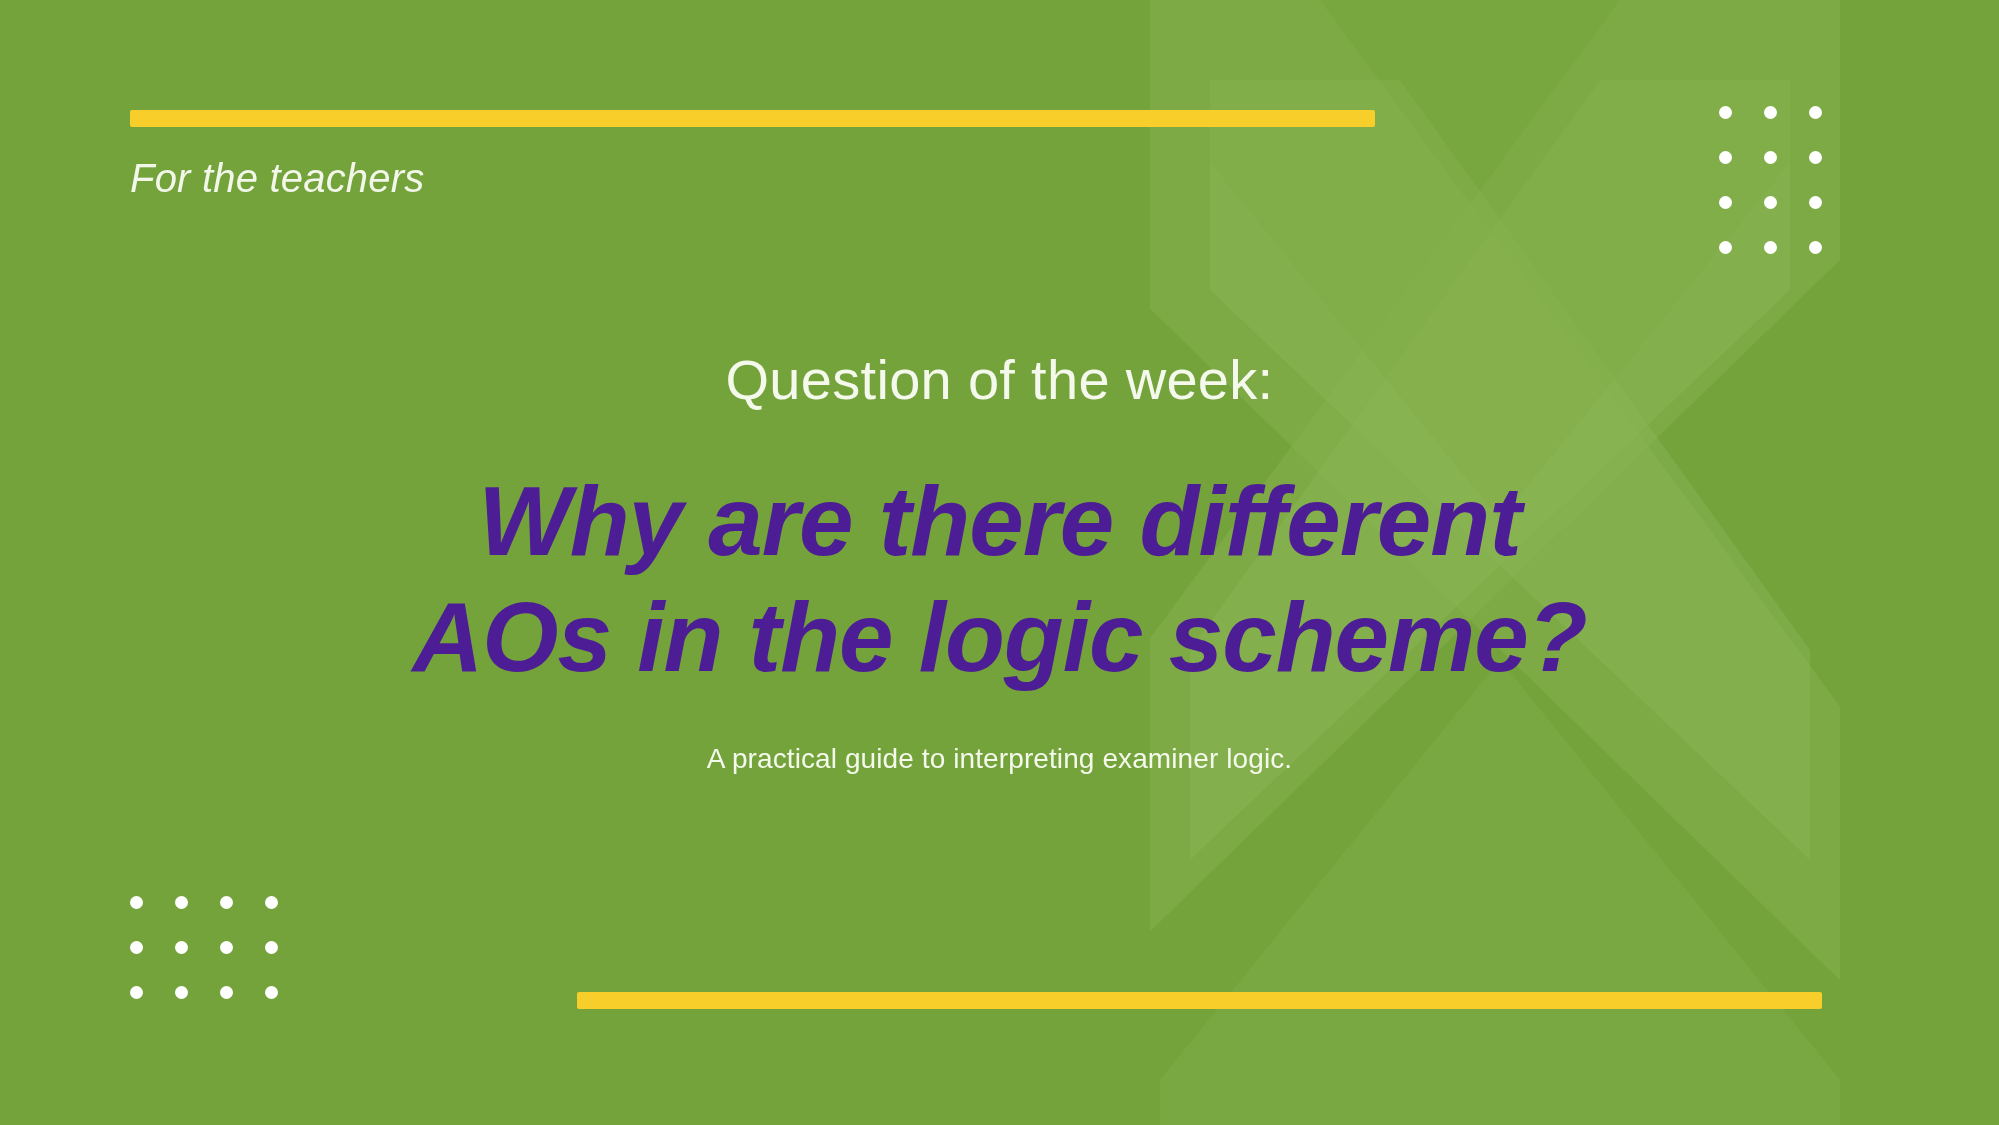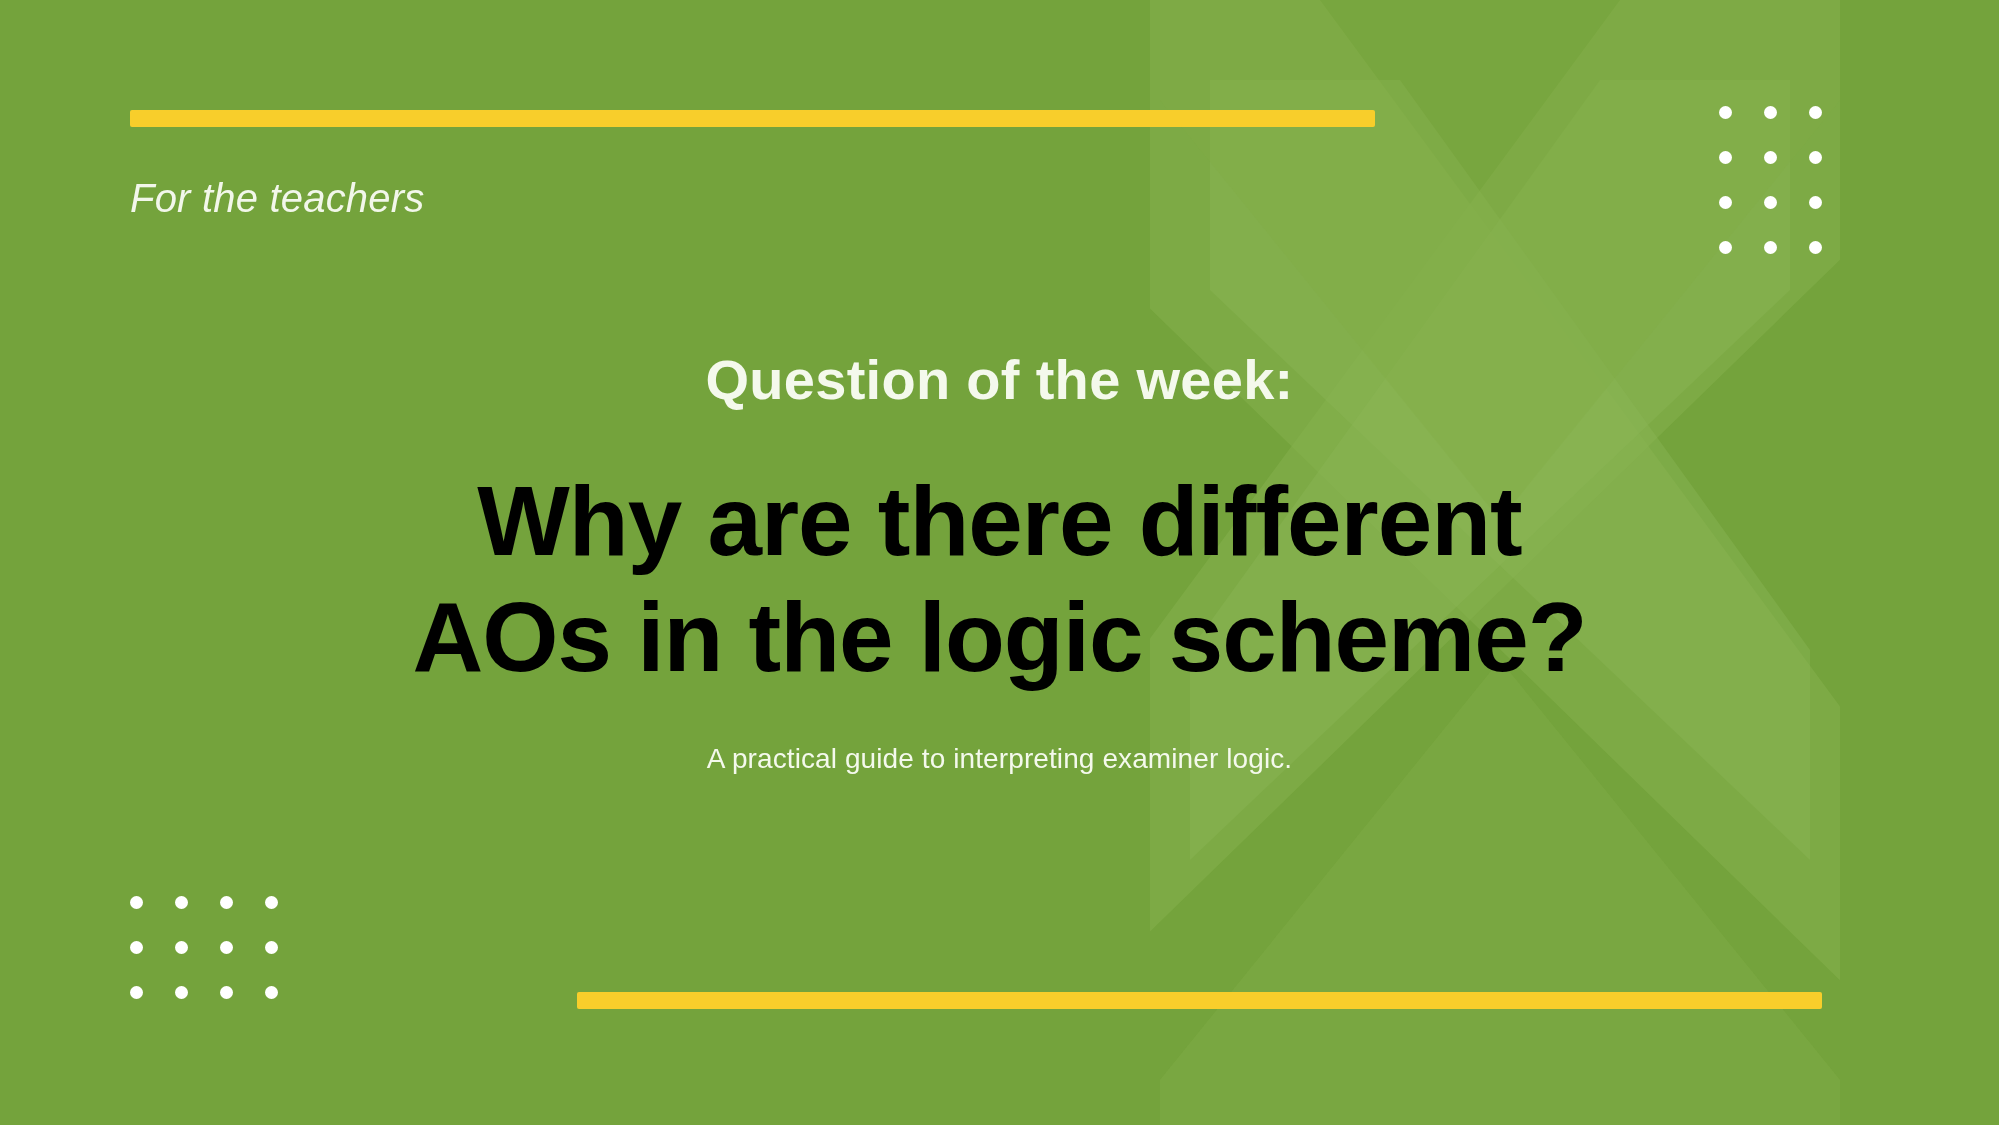--- a/index.html
+++ b/index.html
@@ -60,21 +60,20 @@
   #eyebrow {
     position: absolute;
     left: 130px;
     top: 156px;
     font-size: 40px;
     font-style: italic;
     font-weight: 400;
     color: #f2f7ea;
     letter-spacing: 0.2px;
     white-space: nowrap;
-    margin-top: 20px;
   }
 
   
   .dot-grid {
     position: absolute;
     display: grid;
     pointer-events: none;
   }
   .dot {
     width: 13px;
@@ -108,35 +107,36 @@
     height: 1125px;
     display: flex;
     flex-direction: column;
     align-items: center;
     justify-content: center;
     text-align: center;
   }
 
   #kicker {
     font-size: 56px;
-    font-weight: 700;
+    font-weight: 400;
     color: #f4f9ec;
     letter-spacing: 0.3px;
     line-height: 1.1;
     margin-bottom: 54px;
   }
 
   #headline {
     font-size: 98px;
     font-weight: 700;
-    color: #000000;
+    color: #4c1d95;
     line-height: 1.18;
     letter-spacing: -1px;
     max-width: 1460px;
     margin-bottom: 46px;
+    font-style: italic;
   }
   #headline .hl-line { display: block; }
 
   #subhead {
     font-size: 28px;
     font-weight: 400;
     color: #f4f9ec;
     letter-spacing: 0.1px;
     line-height: 1.25;
   }

